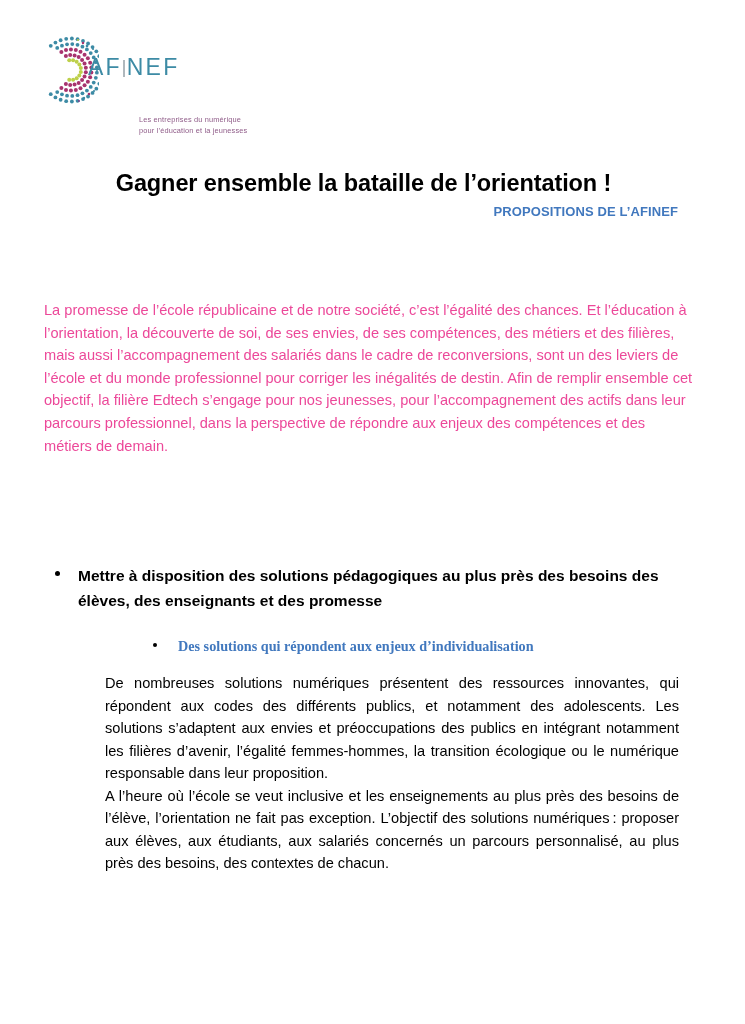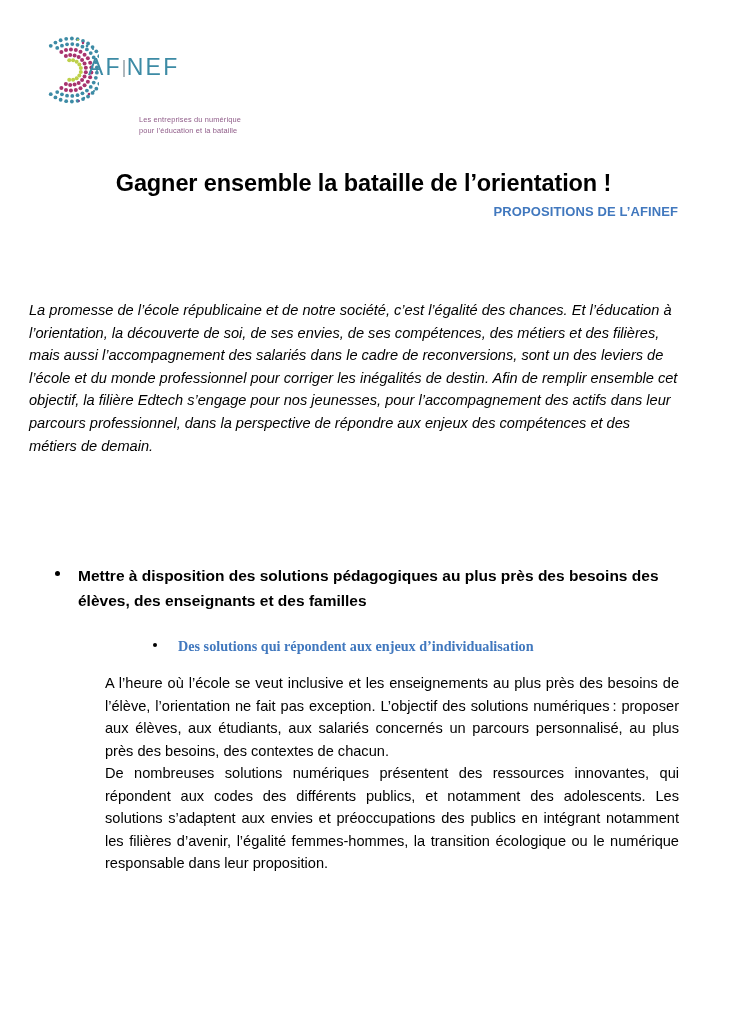--- a/index.html
+++ b/index.html
@@ -92,27 +92,26 @@
     text-align: right;
     font-size: 13px;
     font-weight: bold;
     color: #4178be;
     letter-spacing: 0.1px;
   }
 
   
   .intro {
     position: absolute;
-    left: 29px;
+    left: 44px;
     top: 299px;
     width: 652px;
-    font-style: italic;
     font-size: 14.6px;
     line-height: 22.6px;
-    color: #000000;
+    color: #ec4899;
   }
 
   
   .bullet-l1 {
     position: absolute;
     left: 55px;
     top: 563px;
     width: 630px;
   }
   .bullet-l1 .marker {
@@ -282,38 +281,38 @@
           <circle cx="66" cy="34" r="1" fill="#3d8ba5"></circle>
         </g>
     </svg>
 
     <div class="logo-word">
       <span>AF</span><span class="sep"></span><span>NEF</span>
     </div>
 
     <div class="logo-tag">
       <div>Les entreprises du numérique</div>
-      <div>pour l’éducation et la bataille</div>
+      <div>pour l’éducation et la jeunesses</div>
     </div>
   </div>
 
   <div class="title-main">Gagner ensemble la bataille de l’orientation !</div>
   <div class="title-sub">PROPOSITIONS DE L’AFINEF</div>
 
   <div class="intro">La promesse de l’école républicaine et de notre société, c’est l’égalité des chances. Et l’éducation à l’orientation, la découverte de soi, de ses envies, de ses compétences, des métiers et des filières, mais aussi l’accompagnement des salariés dans le cadre de reconversions, sont un des leviers de l’école et du monde professionnel pour corriger les inégalités de destin.
 Afin de remplir ensemble cet objectif, la filière Edtech s’engage pour nos jeunesses, pour l’accompagnement des actifs dans leur parcours professionnel, dans la perspective de répondre aux enjeux des compétences et des métiers de demain.</div>
 
   <div class="bullet-l1">
     <span class="marker"></span>
-    <div class="text">Mettre à disposition des solutions pédagogiques au plus près des besoins des élèves, des enseignants et des familles</div>
+    <div class="text">Mettre à disposition des solutions pédagogiques au plus près des besoins des élèves, des enseignants et des promesse</div>
   </div>
 
   <div class="bullet-l2">
     <span class="marker"></span>
     <div class="text">Des solutions qui répondent aux enjeux d’individualisation</div>
   </div>
 
   <div class="body-block">
+    <p class="body-para">De nombreuses solutions numériques présentent des ressources innovantes, qui répondent aux codes des différents publics, et notamment des adolescents. Les solutions s’adaptent aux envies et préoccupations des publics en intégrant notamment les filières d’avenir, l’égalité femmes-hommes, la transition écologique ou le numérique responsable dans leur proposition.</p>
     <p class="body-para">A l’heure où l’école se veut inclusive et les enseignements au plus près des besoins de l’élève, l’orientation ne fait pas exception. L’objectif des solutions numériques : proposer aux élèves, aux étudiants, aux salariés concernés un parcours personnalisé, au plus près des besoins, des contextes de chacun.</p>
-    <p class="body-para">De nombreuses solutions numériques présentent des ressources innovantes, qui répondent aux codes des différents publics, et notamment des adolescents. Les solutions s’adaptent aux envies et préoccupations des publics en intégrant notamment les filières d’avenir, l’égalité femmes-hommes, la transition écologique ou le numérique responsable dans leur proposition.</p>
   </div>
 
 </div>
 
 </body></html>

